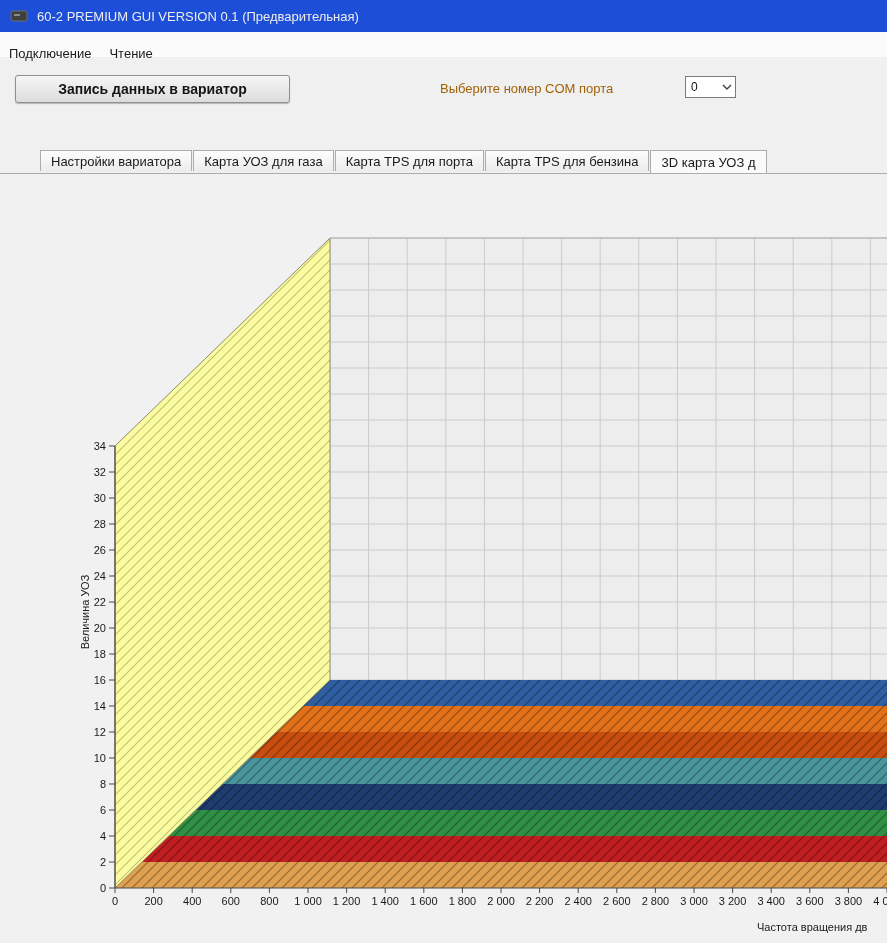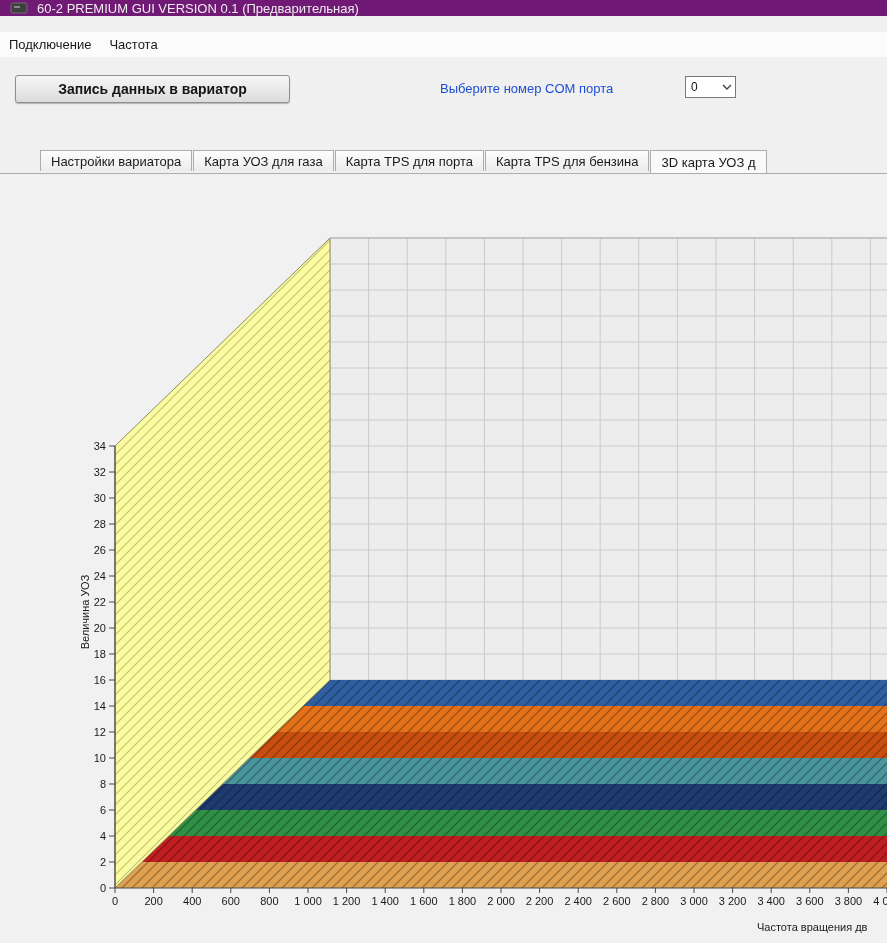--- a/index.html
+++ b/index.html
@@ -1,37 +1,37 @@
 <!DOCTYPE html>
 <html><head>
 <meta charset="utf-8">
 <style>
   html,body{margin:0;padding:0;background:#777;}
   .window{position:relative;width:887px;height:943px;background:#F0F0F0;
     font-family:"Liberation Sans",sans-serif;overflow:hidden;}
 
   
-  .titlebar{position:absolute;left:0;top:0;width:100%;height:16px;background:#701a75;
+  .titlebar{position:absolute;left:0;top:0;width:100%;height:32px;background:#1d4ed8;
     display:flex;align-items:center;}
   .app-icon{margin-left:10px;display:flex;align-items:center;}
   .title-text{color:#EDEDED;font-size:13px;margin-left:9px;white-space:nowrap;}
 
   
   .menubar{position:absolute;top:32px;left:0;width:100%;height:25px;background:#FBFBFB;
     display:flex;align-items:stretch;}
-  .menu-item{padding:0 9px;font-size:13px;color:#1A1A1A;line-height:25px;cursor:default;}
+  .menu-item{padding:9px 9px;font-size:13px;color:#1A1A1A;line-height:25px;cursor:default;}
 
   
   .btn{position:absolute;left:15px;width:275px;height:28px;box-sizing:border-box;
     background:linear-gradient(#F6F6F6,#DCDCDC);border:1px solid #8F8F8F;border-radius:3px;
     font-weight:bold;font-size:14px;color:#151515;text-align:center;line-height:26px;
     box-shadow:0 1px 1px rgba(0,0,0,0.25);cursor:default;white-space:nowrap;}
   #btn-write{top:75px;}
   #btn-read{top:114px;}
-  .com-label{position:absolute;left:440px;top:81px;font-size:13px;color:#1d4ed8;}
+  .com-label{position:absolute;left:440px;top:81px;font-size:13px;color:#a16207;}
   .combo{position:absolute;left:685px;top:76px;width:51px;height:22px;background:#FFF;
     border:1px solid #7A7A7A;display:flex;align-items:center;box-sizing:border-box;cursor:default;}
   .combo-value{flex:1;font-size:12px;padding-left:5px;color:#111;}
   .combo-arrow{width:16px;display:flex;justify-content:center;align-items:center;}
 
   
   .tabstrip{position:absolute;left:16px;top:150px;width:887px;height:23px;display:flex;
     align-items:flex-start;padding-left:24px;box-sizing:border-box;overflow:hidden;}
   .tab{height:21px;line-height:21px;padding:0 10px;font-size:13px;color:#1A1A1A;
     background:linear-gradient(#FDFDFD,#ECECEC);border:1px solid #ACACAC;border-bottom:none;
@@ -54,21 +54,21 @@
       <svg width="18" height="14" viewBox="0 0 18 14">
         <rect x="1" y="2" width="16" height="10" rx="2" fill="#3F3F3F" stroke="#6E6E6E" stroke-width="1"></rect>
         <rect x="4" y="5" width="6" height="2" fill="#8A8A8A"></rect>
       </svg>
     </span>
     <span class="title-text">60-2 PREMIUM GUI VERSION 0.1 (Предварительная)</span>
   </div>
 
   <div class="menubar">
     <div class="menu-item">Подключение</div>
-    <div class="menu-item">Частота</div>
+    <div class="menu-item">Чтение</div>
   </div>
 
   <div class="btn" id="btn-write">Запись данных в вариатор</div>
 
   <div class="com-label">Выберите номер COM порта</div>
 
   <div class="combo">
     <span class="combo-value">0</span>
     <span class="combo-arrow">
       <svg width="10" height="7" viewBox="0 0 10 7">

